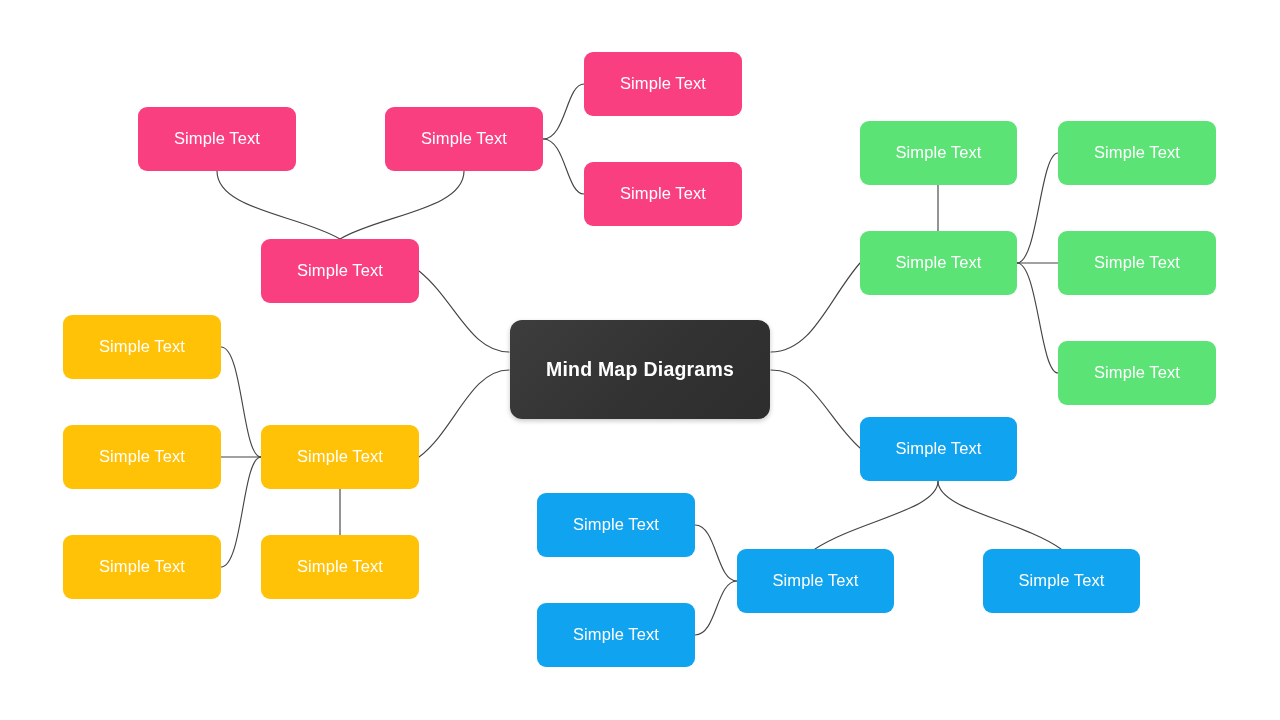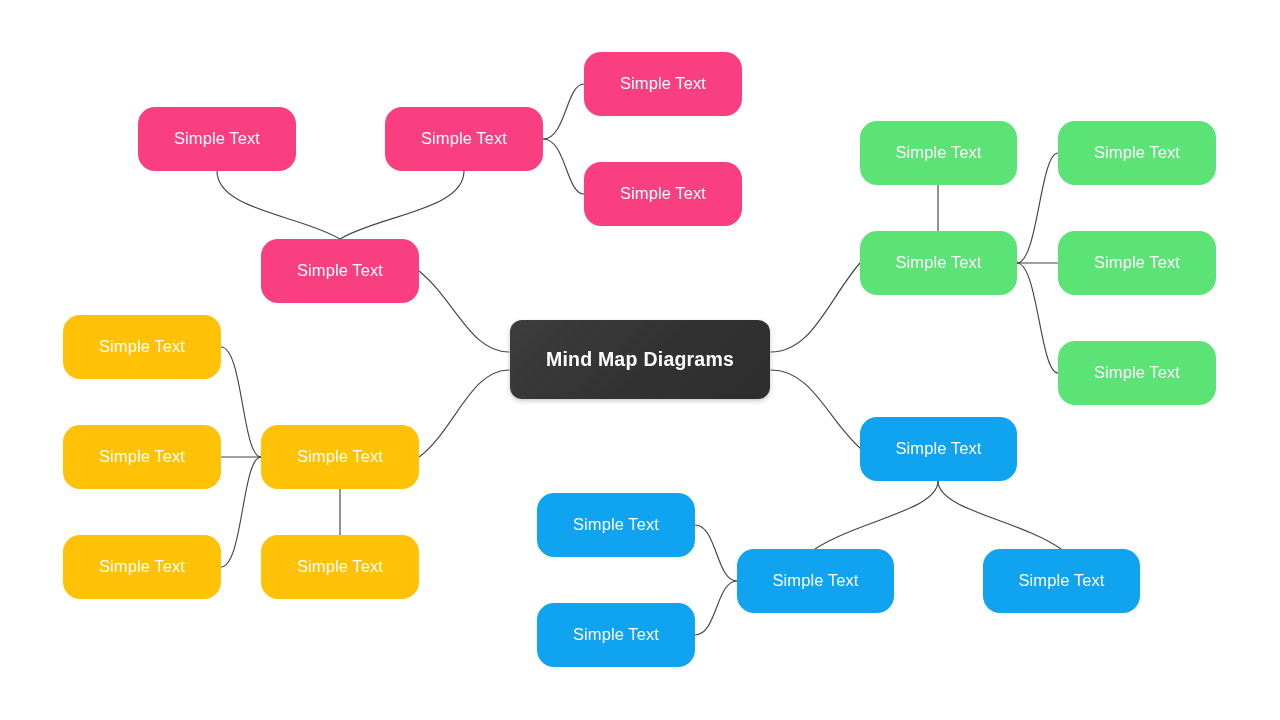--- a/index.html
+++ b/index.html
@@ -25,21 +25,21 @@
     width: 1280px;
     height: 720px;
     pointer-events: none;
   }
   .node {
     position: absolute;
     box-sizing: border-box;
     display: flex;
     align-items: center;
     justify-content: center;
-    border-radius: 17px;
+    border-radius: 9px;
     color: #ffffff;
     font-size: 16.5px;
     letter-spacing: 0.1px;
     line-height: 1.2;
     text-align: center;
     white-space: nowrap;
     user-select: none;
   }
   .node.pink   { background: #FA3F80; }
   .node.green  { background: #5BE375; }
@@ -145,18 +145,18 @@
         <span>Simple Text</span>
       </div>
       <div class="node blue" style="left: 537px; top: 493px; width: 158px; height: 64px;">
         <span>Simple Text</span>
       </div>
       <div class="node blue" style="left: 537px; top: 603px; width: 158px; height: 64px;">
         <span>Simple Text</span>
       </div>
     </div>
 
-  <div class="node center" id="center-node" style="left: 510px; top: 320px; width: 260px; height: 79px;">
+  <div class="node center" id="center-node" style="left: 510px; top: 320px; width: 260px; height: 99px;">
     <span class="center-title-bold">Mind Map</span>
     <span class="center-title-rest">Diagrams</span>
   </div>
 
 </div>
 
 </body></html>

